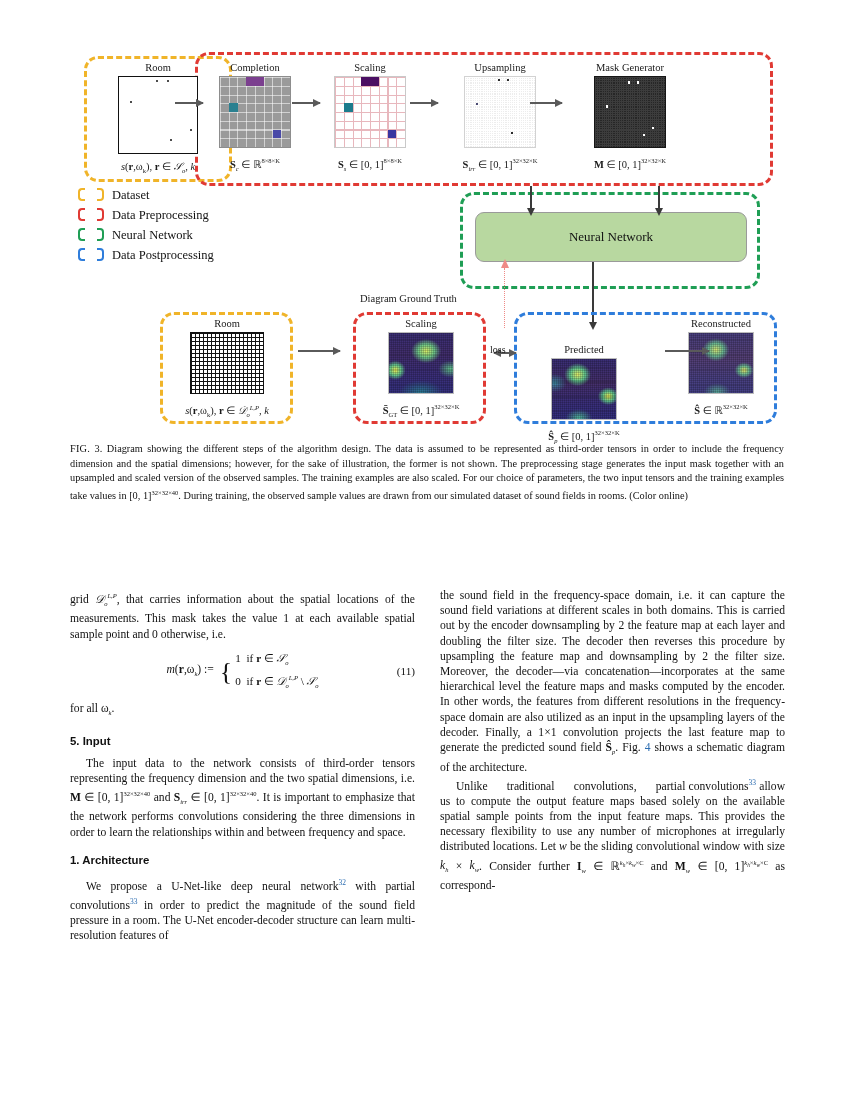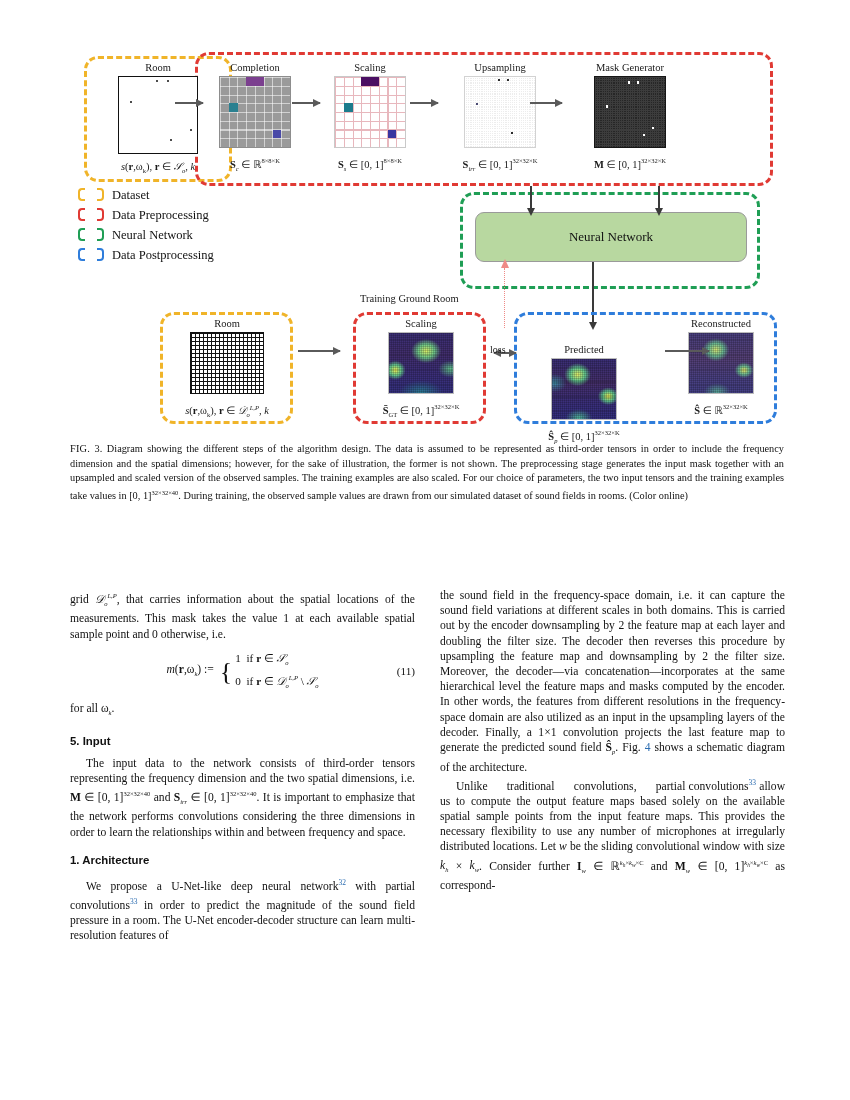--- a/index.html
+++ b/index.html
@@ -236,21 +236,21 @@
       <span>Neural Network</span>
     </div>
     <div class="arrv" style="left:460px;top:146px;height:22px;"></div>
     <div class="arrv" style="left:588px;top:146px;height:22px;"></div>
     <div class="arrv" style="left:522px;top:222px;height:60px;"></div>
 
     <div class="group g-dataset" style="left:90px;top:272px;width:133px;height:112px;"></div>
     <div class="group g-pre" style="left:283px;top:272px;width:133px;height:112px;"></div>
     <div class="group g-post" style="left:444px;top:272px;width:263px;height:112px;"></div>
 
-    <div class="tgt" style="left:290px;top:253px;">Training Ground Room</div>
+    <div class="tgt" style="left:290px;top:253px;">Diagram Ground Truth</div>
 
     <div class="node" style="left:98px;top:278px;width:118px;">
       <div class="cap">Room</div>
       <div class="thumb roomdense" style="width:74px;height:62px;"></div>
       <div class="lab"><i>s</i>(<b>r</b>,ω<span class="sub">k</span>), <b>r</b> ∈ <span class="it">𝒟<span class="sub">o</span><span class="sup">L,P</span></span>, <i>k</i></div>
     </div>
 
     <div class="node" style="left:292px;top:278px;width:118px;">
       <div class="cap">Scaling</div>
       <div class="thumb heat" style="width:66px;height:62px;">

